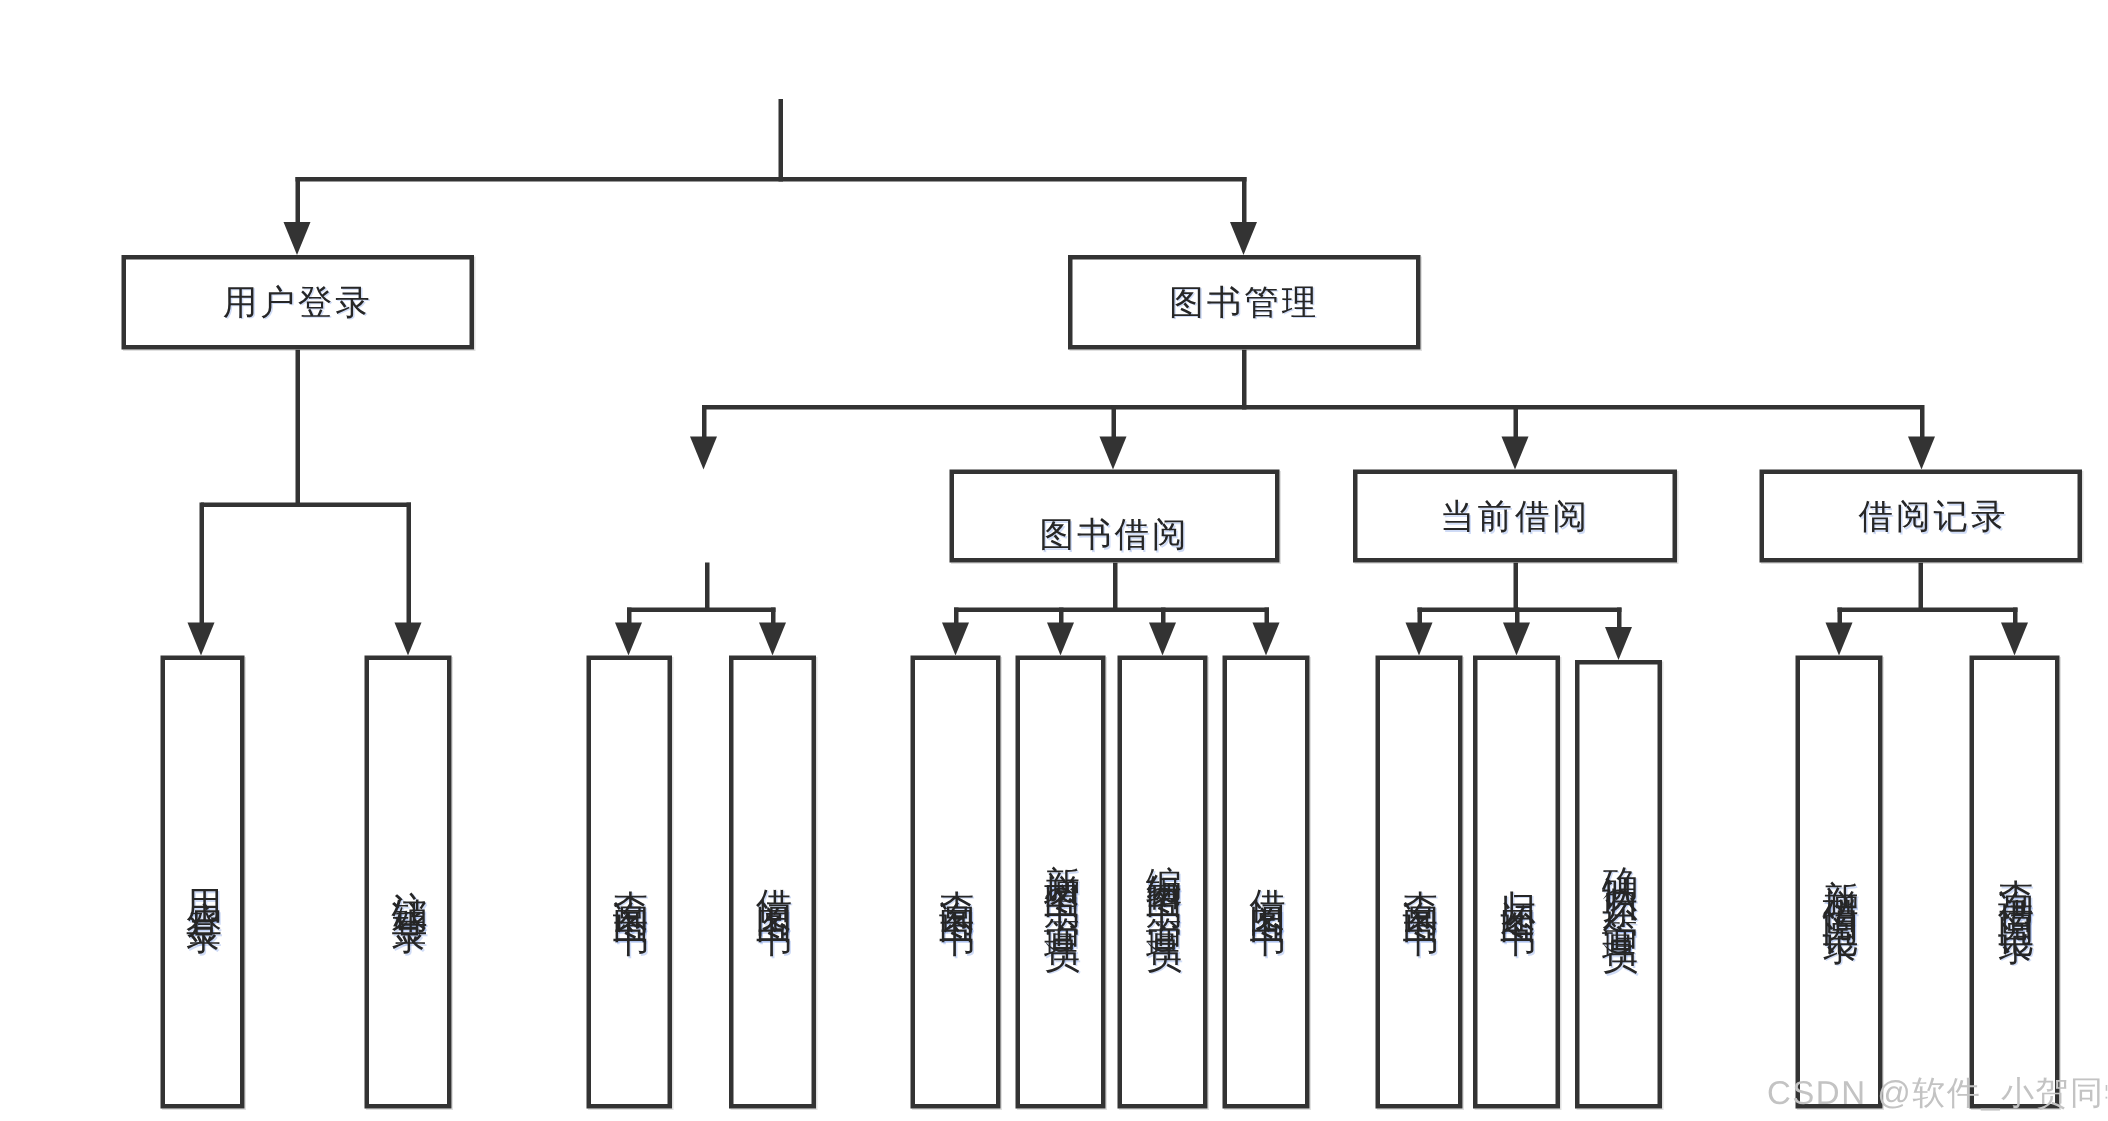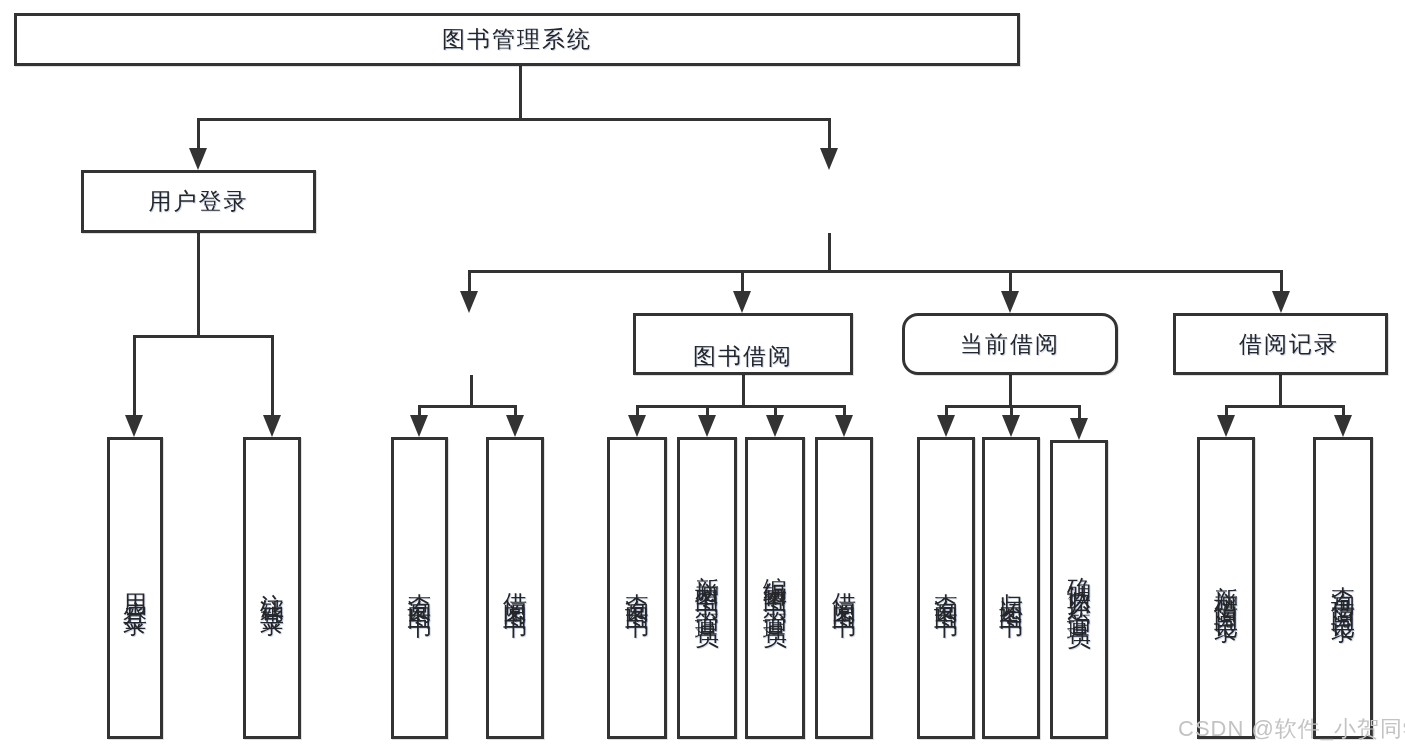--- a/index.html
+++ b/index.html
@@ -30,33 +30,33 @@
   .watermark{
     position:absolute;left:1178px;top:714px;z-index:6;
     font-size:22px;letter-spacing:1px;color:#c3c3c3;white-space:nowrap;
   }
 </style>
 </head>
 <body>
 
 <div class="canvas">
 
-  <div class="node" style="left:14px;top:13px;width:1006px;height:53px;">
-    <span class="hlabel">图书管理系统</span>
-  </div>
 
   <div class="line" style="left:519px;top:66px;width:3px;height:55px;"></div>
   <div class="line" style="left:197px;top:118px;width:634px;height:3px;"></div>
   <div class="line" style="left:197px;top:118px;width:3px;height:34px;"></div>
   <div class="line" style="left:828px;top:118px;width:3px;height:34px;"></div>
   <div class="arrow" style="left:189px;top:148px;"></div>
   <div class="arrow" style="left:820px;top:148px;"></div>
 
   <div class="node" style="left:81px;top:170px;width:235px;height:63px;">
     <span class="hlabel">用户登录</span>
+  </div>
+  <div class="node" style="left:712px;top:170px;width:235px;height:63px;">
+    <span class="hlabel">图书管理</span>
   </div>
 
   <div class="line" style="left:197px;top:233px;width:3px;height:104px;"></div>
   <div class="line" style="left:134px;top:335px;width:140px;height:3px;"></div>
   <div class="line" style="left:133px;top:335px;width:3px;height:82px;"></div>
   <div class="line" style="left:271px;top:335px;width:3px;height:82px;"></div>
   <div class="arrow" style="left:125px;top:415px;"></div>
   <div class="arrow" style="left:263px;top:415px;"></div>
 
   <div class="line" style="left:828px;top:233px;width:3px;height:40px;"></div>
@@ -66,21 +66,21 @@
   <div class="line" style="left:1009px;top:270px;width:3px;height:23px;"></div>
   <div class="line" style="left:1280px;top:270px;width:3px;height:23px;"></div>
   <div class="arrow" style="left:460px;top:291px;"></div>
   <div class="arrow" style="left:733px;top:291px;"></div>
   <div class="arrow" style="left:1001px;top:291px;"></div>
   <div class="arrow" style="left:1272px;top:291px;"></div>
 
   <div class="node" style="left:633px;top:313px;width:220px;height:62px;align-items:flex-end;">
     <span class="hlabel">图书借阅</span>
   </div>
-  <div class="node" style="left:902px;top:313px;width:216px;height:62px;border-radius:16px;">
+  <div class="node" style="left:902px;top:313px;width:216px;height:62px;">
     <span class="hlabel">当前借阅</span>
   </div>
   <div class="node" style="left:1173px;top:313px;width:215px;height:62px;padding-left:17px;">
     <span class="hlabel">借阅记录</span>
   </div>
 
   <div class="line" style="left:470px;top:375px;width:3px;height:32px;"></div>
   <div class="line" style="left:418px;top:405px;width:99px;height:3px;"></div>
   <div class="line" style="left:418px;top:405px;width:3px;height:13px;"></div>
   <div class="line" style="left:514px;top:405px;width:3px;height:13px;"></div>

